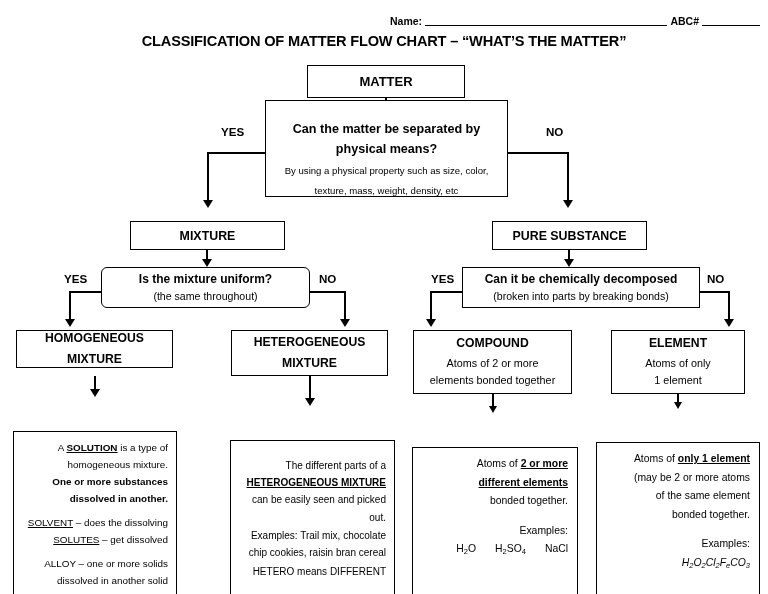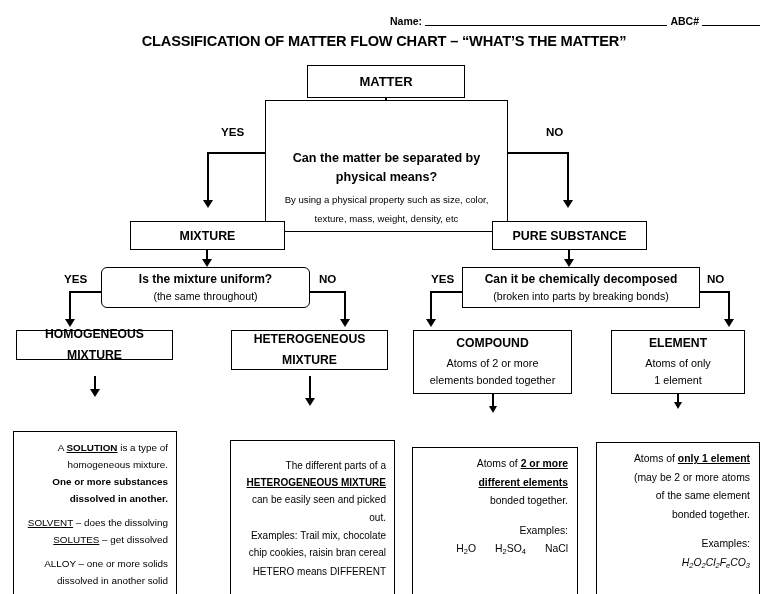--- a/index.html
+++ b/index.html
@@ -46,39 +46,39 @@
     flex-direction: column;
     align-items: center;
     justify-content: center;
     text-align: center;
   }
   .box.tl { align-items: flex-end; justify-content: flex-start; text-align: left; margin-top: 32px; }
   .hdr { font-weight: bold; }
 
   
   #matter-box { left: 307px; top: 65px; width: 158px; height: 33px; font-size: 13px; }
-  #q1-box { left: 265px; top: 100px; width: 243px; height: 132px; padding: 7px 6px 4px; justify-content: flex-end; }
+  #q1-box { left: 265px; top: 100px; width: 243px; height: 97px; padding: 19px 6px 4px; justify-content: space-between; }
   #q1-box .q { font-size: 12.6px; font-weight: bold; line-height: 1.55; }
   #q1-box .sub { font-size: 9.6px; line-height: 1.62; margin-top: 4px; }
 
   
   #mixture-box { left: 130px; top: 221px; width: 155px; height: 29px; font-size: 12.4px; }
   #pure-box { left: 492px; top: 221px; width: 155px; height: 29px; font-size: 12.4px; }
 
   #q2-box { left: 101px; top: 267px; width: 209px; height: 41px; justify-content: center; border-radius: 6px; }
   #q2-box .q { font-size: 12px; font-weight: bold; line-height: 1.45; }
   #q2-box .sub { font-size: 10.6px; line-height: 1.45; }
 
   #q3-box { left: 462px; top: 267px; width: 238px; height: 41px; justify-content: center; }
   #q3-box .q { font-size: 12px; font-weight: bold; line-height: 1.45; }
   #q3-box .sub { font-size: 10.6px; line-height: 1.45; }
 
   
-  #homo-box { left: 16px; top: 330px; width: 157px; height: 30px; font-size: 12.2px; line-height: 1.75; }
-  #hetero-box { left: 231px; top: 330px; width: 157px; height: 40px; font-size: 12.2px; line-height: 1.75; }
+  #homo-box { left: 16px; top: 330px; width: 157px; height: 38px; font-size: 12.2px; line-height: 1.75; }
+  #hetero-box { left: 231px; top: 330px; width: 157px; height: 46px; font-size: 12.2px; line-height: 1.75; }
   #compound-box { left: 413px; top: 330px; width: 159px; height: 64px; font-size: 10.8px; line-height: 1.62; }
   #element-box { left: 611px; top: 330px; width: 134px; height: 64px; font-size: 10.8px; line-height: 1.62; }
   #compound-box .hdr, #element-box .hdr { font-size: 12.2px; margin-bottom: 1px; }
 
   
   #sol-box { left: 13px; top: 399px; width: 164px; height: 166px; padding: 7px 8px; font-size: 9.9px; line-height: 1.72; }
   #het-box { left: 230px; top: 408px; width: 165px; height: 157px; padding: 16px 8px; font-size: 10px; line-height: 1.72; }
   #cmp-box { left: 412px; top: 415px; width: 166px; height: 150px; padding: 7px 9px; font-size: 10.4px; line-height: 1.78; }
   #elm-box { left: 596px; top: 410px; width: 164px; height: 155px; padding: 7px 9px; font-size: 10.4px; line-height: 1.78; }
   .para { margin: 0; }

